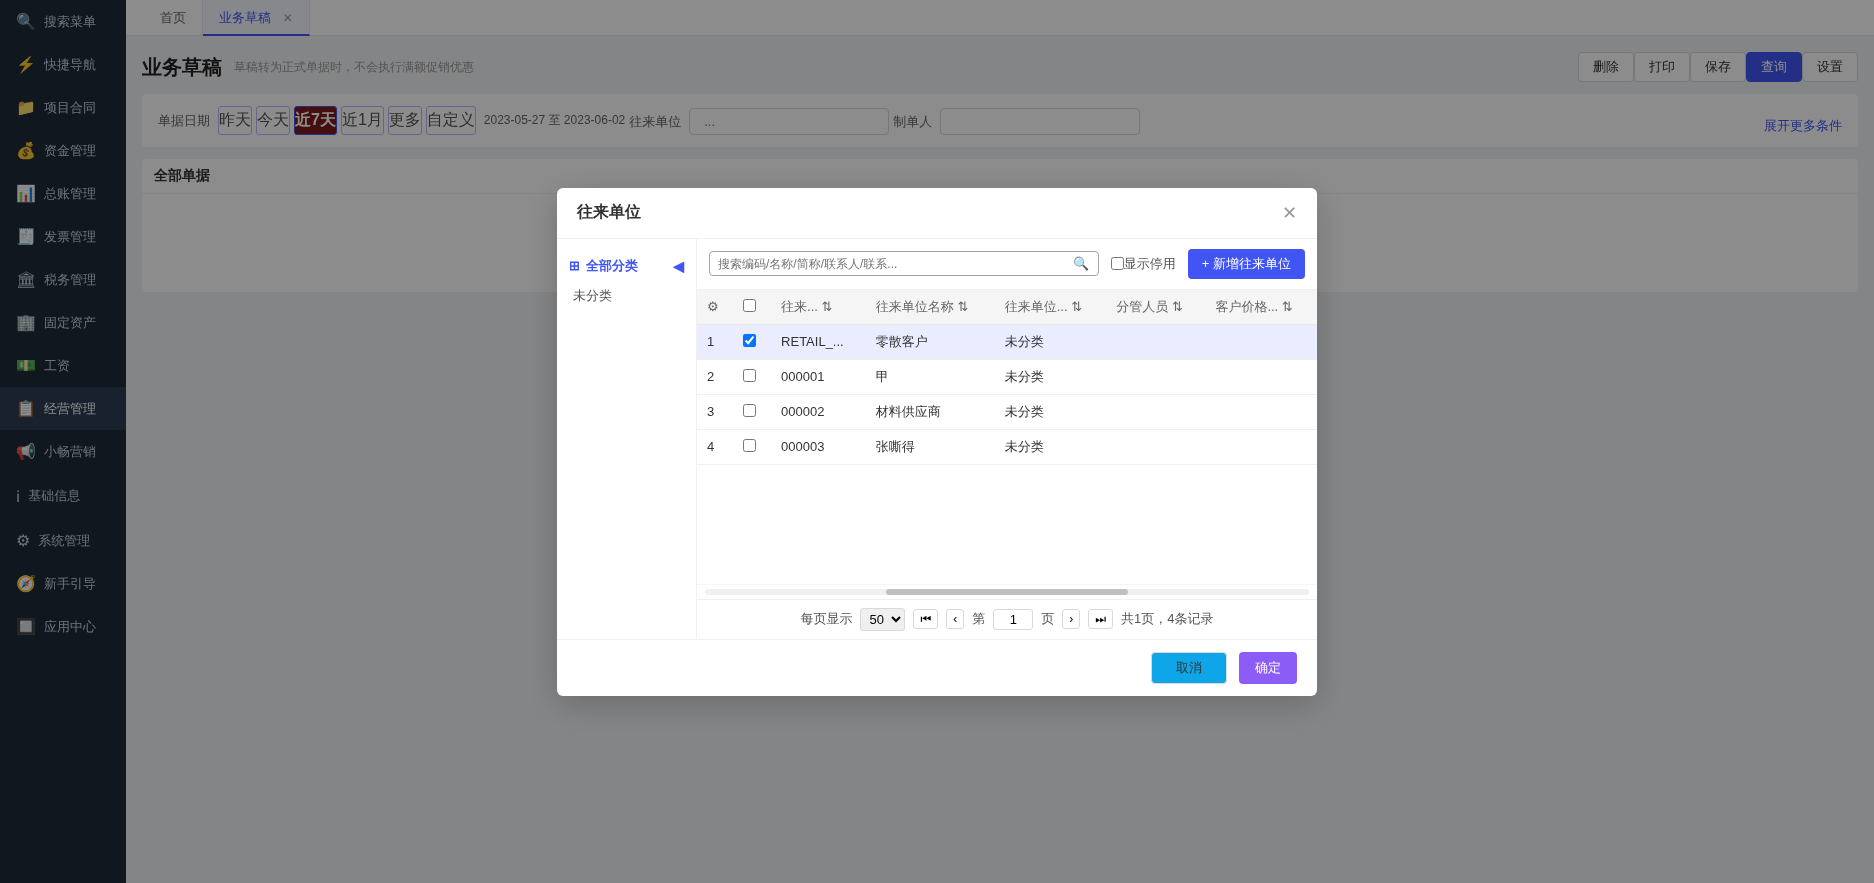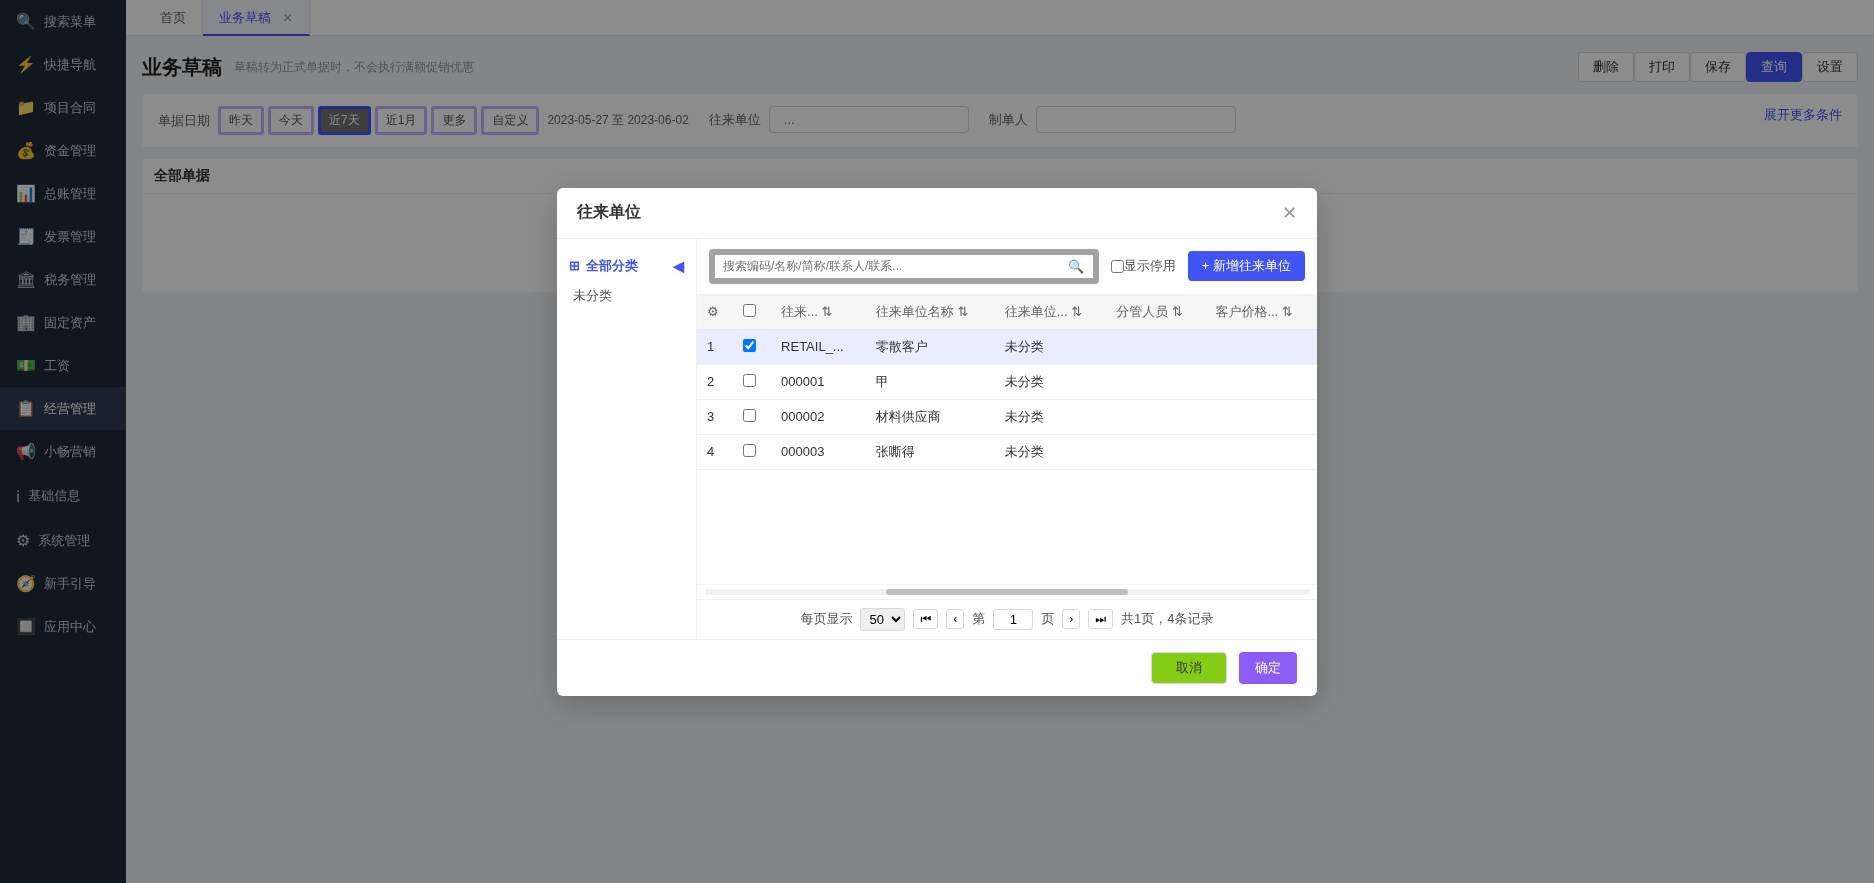--- a/index.html
+++ b/index.html
@@ -109,37 +109,37 @@
 
     
     .filter-area {
       background: #fff;
       border-radius: 4px;
       padding: 12px 16px;
       margin-bottom: 12px;
     }
     .filter-row {
       display: flex;
-      align-items: flex-start;
-      gap: 20px;
+      align-items: flex-end;
+      gap: 4px;
       flex-wrap: wrap;
     }
     .filter-item { display: flex; align-items: center; gap: 8px; }
     .filter-label { color: #666; font-size: 13px; white-space: nowrap; }
     .date-btns { display: flex; gap: 4px; }
     .date-btn {
-      padding: 3px 8px;
+      padding: 3px 0;
       border-radius: 3px;
-      border: 3px solid #c4b5fd;
-      cursor: pointer;
-      font-size: 12px;
+      border: 1px solid #c4b5fd;
+      cursor: pointer;
+      font-size: 16px;
       color: #555;
       background: #fff;
     }
-    .date-btn.active { background: #737373; color: #fff; border-color: #4155f4; }
+    .date-btn.active { background: #7f1d1d; color: #fff; border-color: #4155f4; font-weight: bold; }
     .date-range { font-size: 12px; color: #666; }
     .filter-expand { color: #4155f4; font-size: 13px; cursor: pointer; }
 
     
     .table-area {
       background: #fff;
       border-radius: 4px;
     }
     .table-toolbar {
       display: flex;
@@ -234,21 +234,21 @@
     .dialog-toolbar {
       display: flex;
       align-items: center;
       gap: 12px;
       padding: 10px 12px;
       border-bottom: 1px solid #f0f0f0;
     }
     .search-input-wrap {
       display: flex;
       align-items: center;
-      border: 6px solid #a3a3a3;
+      border: 1px solid #a3a3a3;
       border-radius: 4px;
       padding: 4px 8px;
       flex: 1;
       gap: 6px;
     }
     .search-input-wrap input {
       border: none;
       outline: none;
       font-size: 12px;
       color: #555;
@@ -338,21 +338,21 @@
       display: flex;
       justify-content: flex-end;
       gap: 12px;
       padding: 12px 20px;
       border-top: 1px solid #f0f0f0;
     }
     .btn-cancel {
       padding: 6px 24px;
       border: 1px solid #d9d9d9;
       border-radius: 4px;
-      background: #84cc16;
+      background: #0ea5e9;
       color: #333;
       cursor: pointer;
       font-size: 13px;
     }
     .btn-confirm {
       padding: 6px 16px;
       border: none;
       border-radius: 4px;
       background: #8b5cf6;
       color: #fff;

